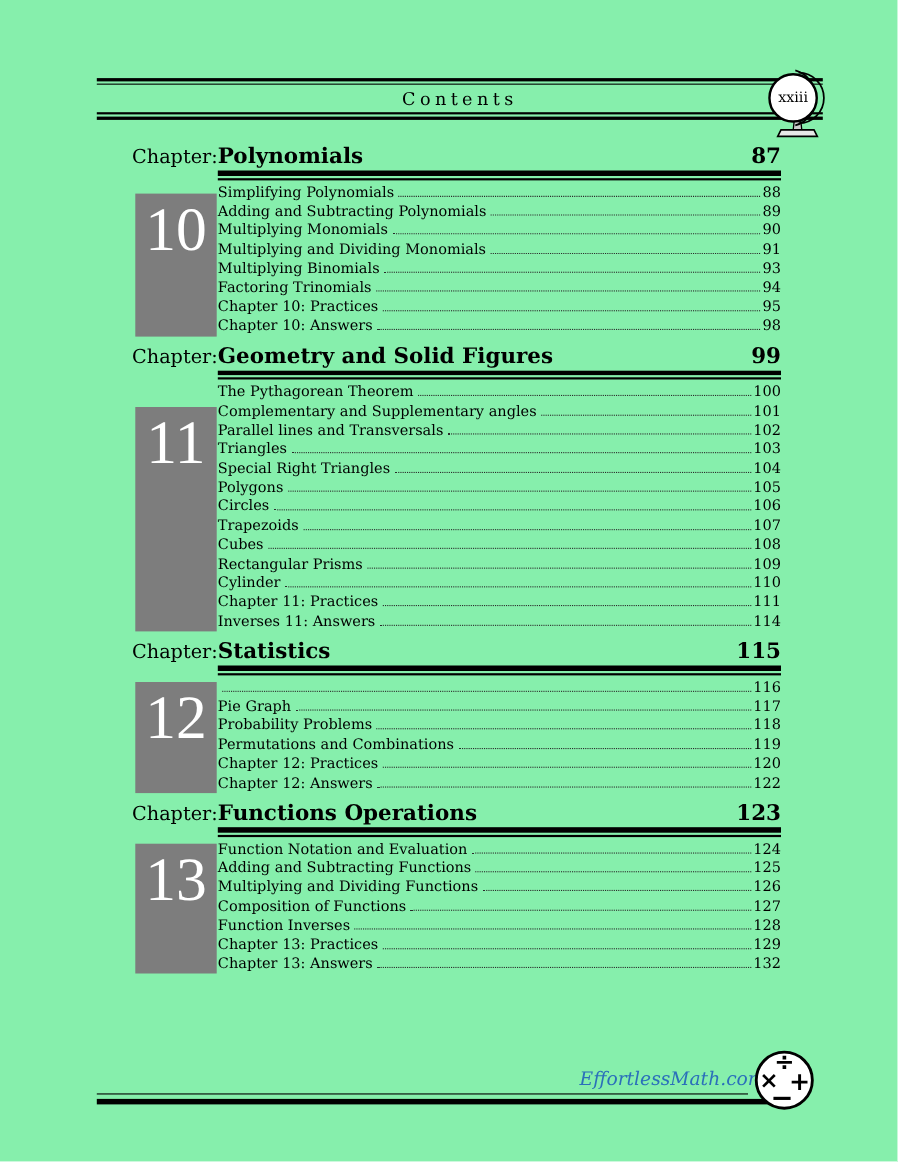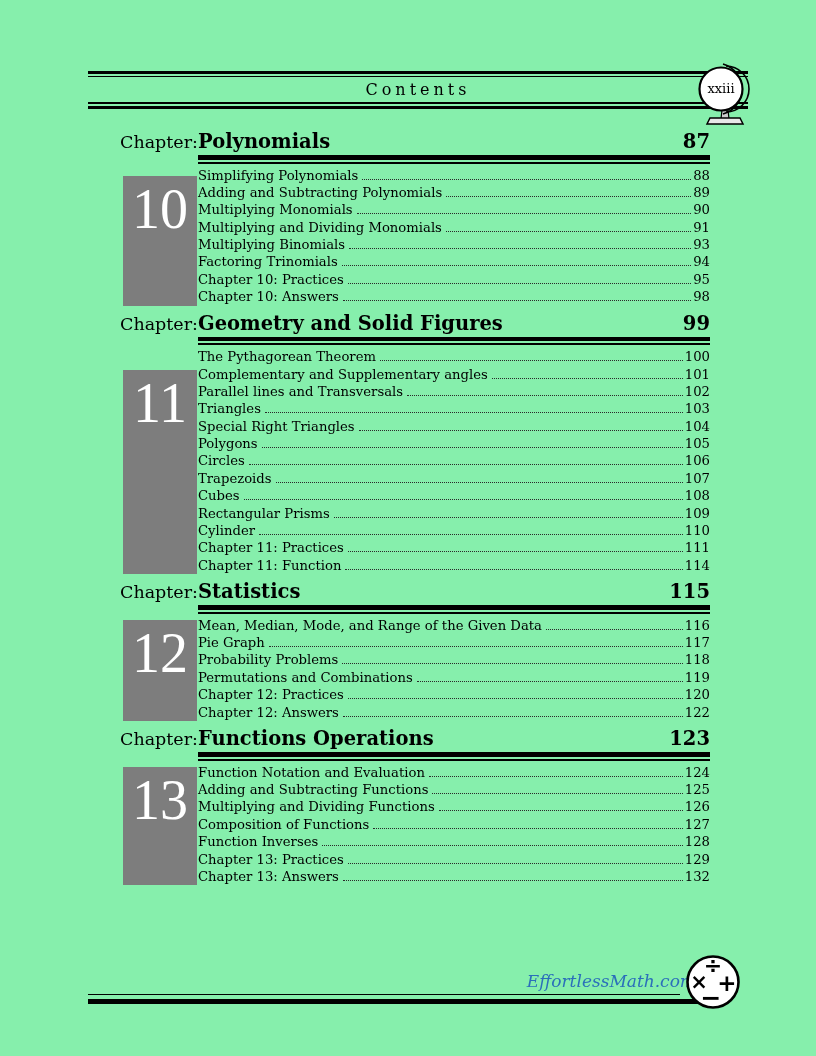--- a/index.html
+++ b/index.html
@@ -237,21 +237,21 @@
     <span class="entry-page">110</span>
   </div>
 
   <div class="entry">
     <span class="entry-title">Chapter 11: Practices</span>
     <span class="leader"></span>
     <span class="entry-page">111</span>
   </div>
 
   <div class="entry">
-    <span class="entry-title">Chapter 11: Function</span>
+    <span class="entry-title">Inverses 11: Answers</span>
     <span class="leader"></span>
     <span class="entry-page">114</span>
   </div>
 </div>
     </div>
   </section>
 
   <section class="chapter">
     <div class="ch-head">
       <div class="ch-label">Chapter:</div>
@@ -265,21 +265,20 @@
       </div>
     </div>
     <div class="ch-body">
       <div class="ch-numcol">
         <div class="ch-numbox">
           <span class="ch-num">12</span>
         </div>
       </div>
       <div class="ch-entries">
   <div class="entry">
-    <span class="entry-title">Mean, Median, Mode, and Range of the Given Data</span>
     <span class="leader"></span>
     <span class="entry-page">116</span>
   </div>
 
   <div class="entry">
     <span class="entry-title">Pie Graph</span>
     <span class="leader"></span>
     <span class="entry-page">117</span>
   </div>
 

